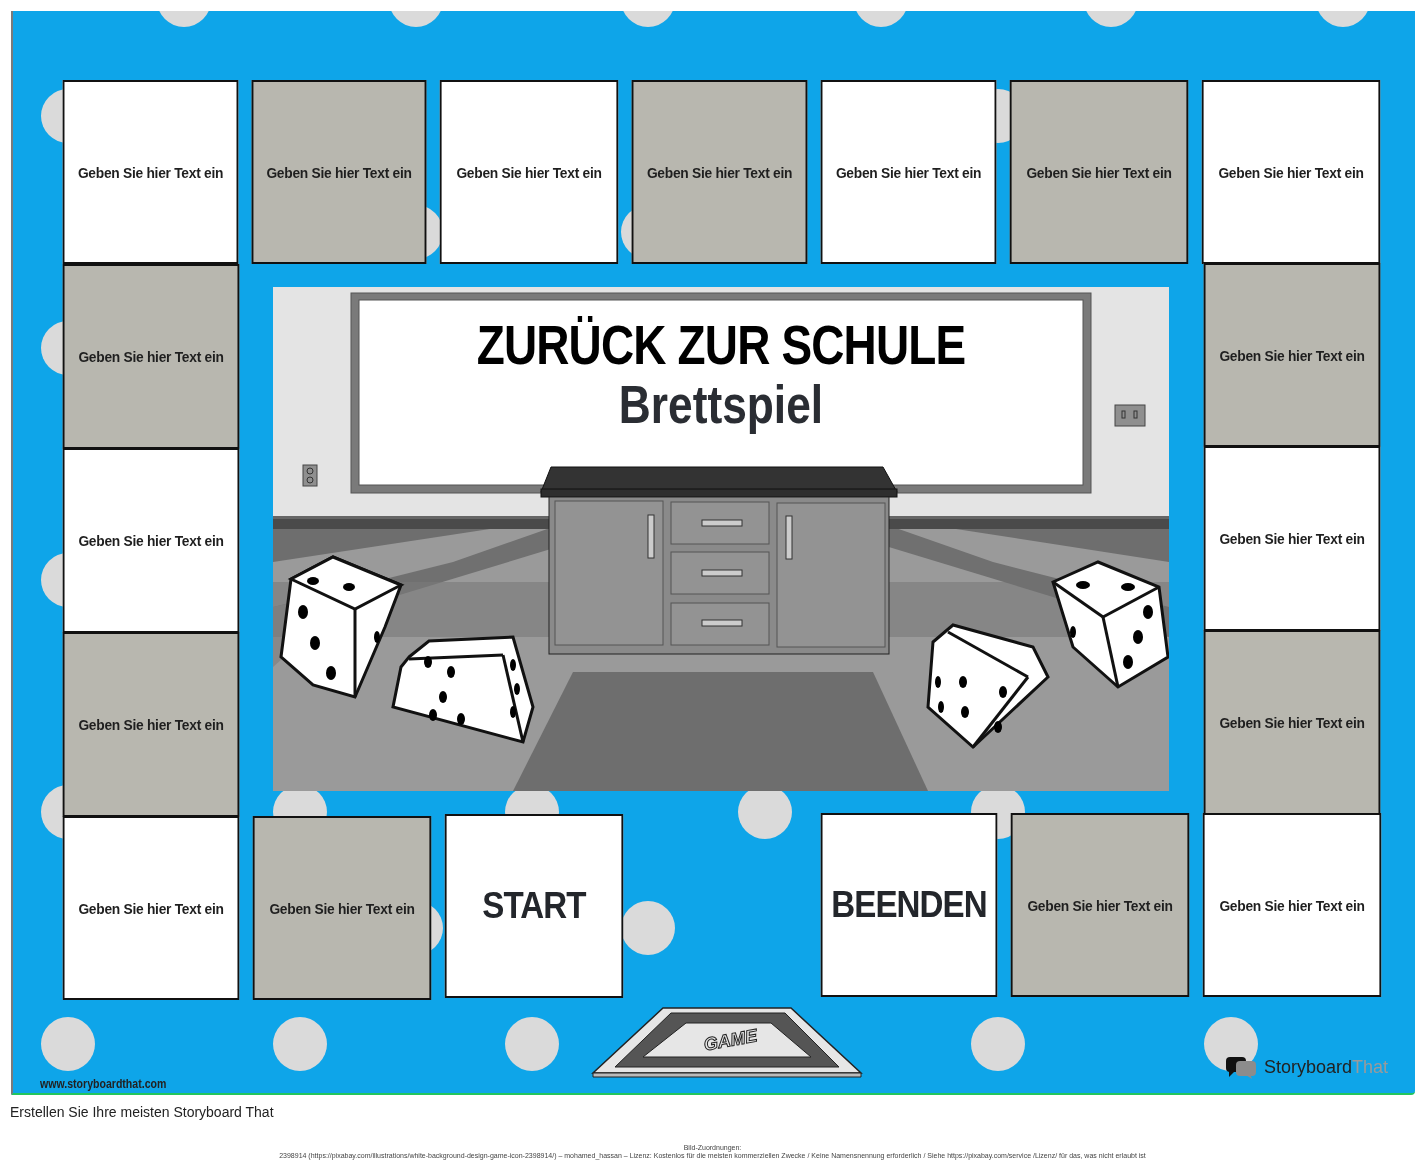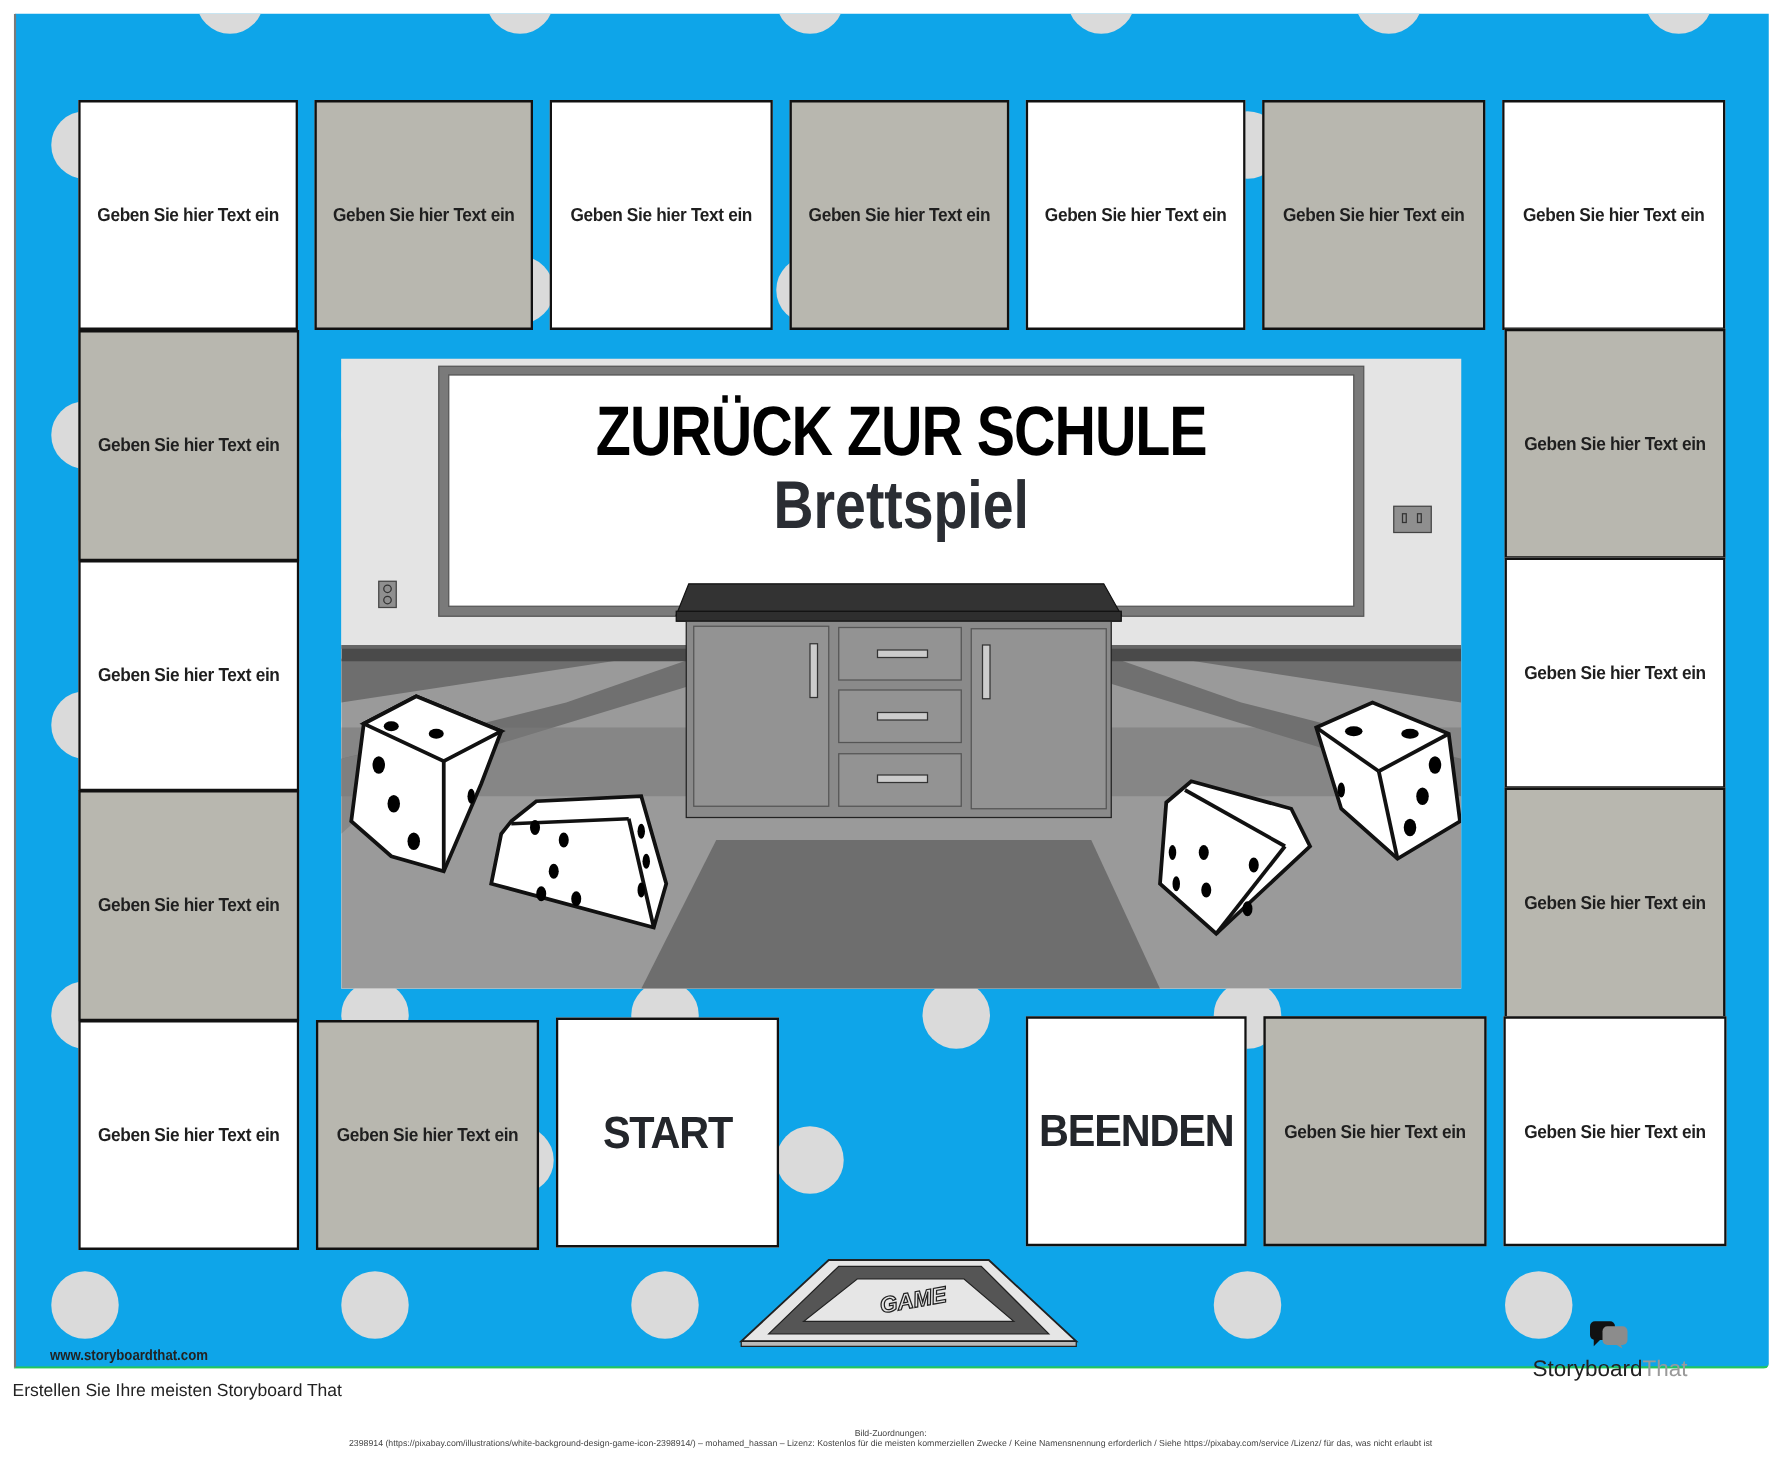--- a/index.html
+++ b/index.html
@@ -6,21 +6,21 @@
   body{width:1425px;height:1176px;position:relative;overflow:hidden;font-family:"Liberation Sans",sans-serif;}
   .canvas{position:absolute;left:11px;top:11px;width:1402px;height:1082px;background:#0ea5e9;overflow:hidden;
     border-left:2px solid #7a7a7a;border-bottom:2px solid #22c55e;border-bottom-right-radius:4px;}
   .dot{position:absolute;width:54px;height:54px;border-radius:50%;background:#dadada;}
   .cell{position:absolute;box-sizing:border-box;border:2px solid #111;display:flex;align-items:center;justify-content:center;text-align:center;
     font-family:"Liberation Sans",sans-serif;font-weight:bold;font-size:15px;color:#1f1f1f;letter-spacing:-0.3px;transform:scaleX(0.92);transform-origin:center;}
   .cell.gray{background:#b8b7af;}
   .cell.white{background:#ffffff;}
   .cell .big{font-size:36px;font-weight:bold;color:#23262b;letter-spacing:-1px;}
   .scene{position:absolute;left:260px;top:276px;width:896px;height:504px;overflow:hidden;background:#e4e4e4;}
-  .footer-logo{position:absolute;left:1226px;top:1055px;display:flex;align-items:center;gap:6px;flex-direction:column;}
+  .footer-logo{position:absolute;left:1226px;top:1055px;display:flex;align-items:center;gap:6px;}
   .logo-text{font-size:18px;color:#222;}
   .logo-text .that{color:#9a9a9a;}
   .site{position:absolute;left:27px;top:1066px;font-size:12px;font-weight:bold;color:#222;transform:scaleX(0.88);transform-origin:left;}
   .create{position:absolute;left:10px;top:1104px;font-size:14px;color:#222;}
   .attr{position:absolute;left:0;width:1425px;text-align:center;font-size:7px;color:#444;}
 </style>
 </head>
 <body>
 
 <div class="canvas">

